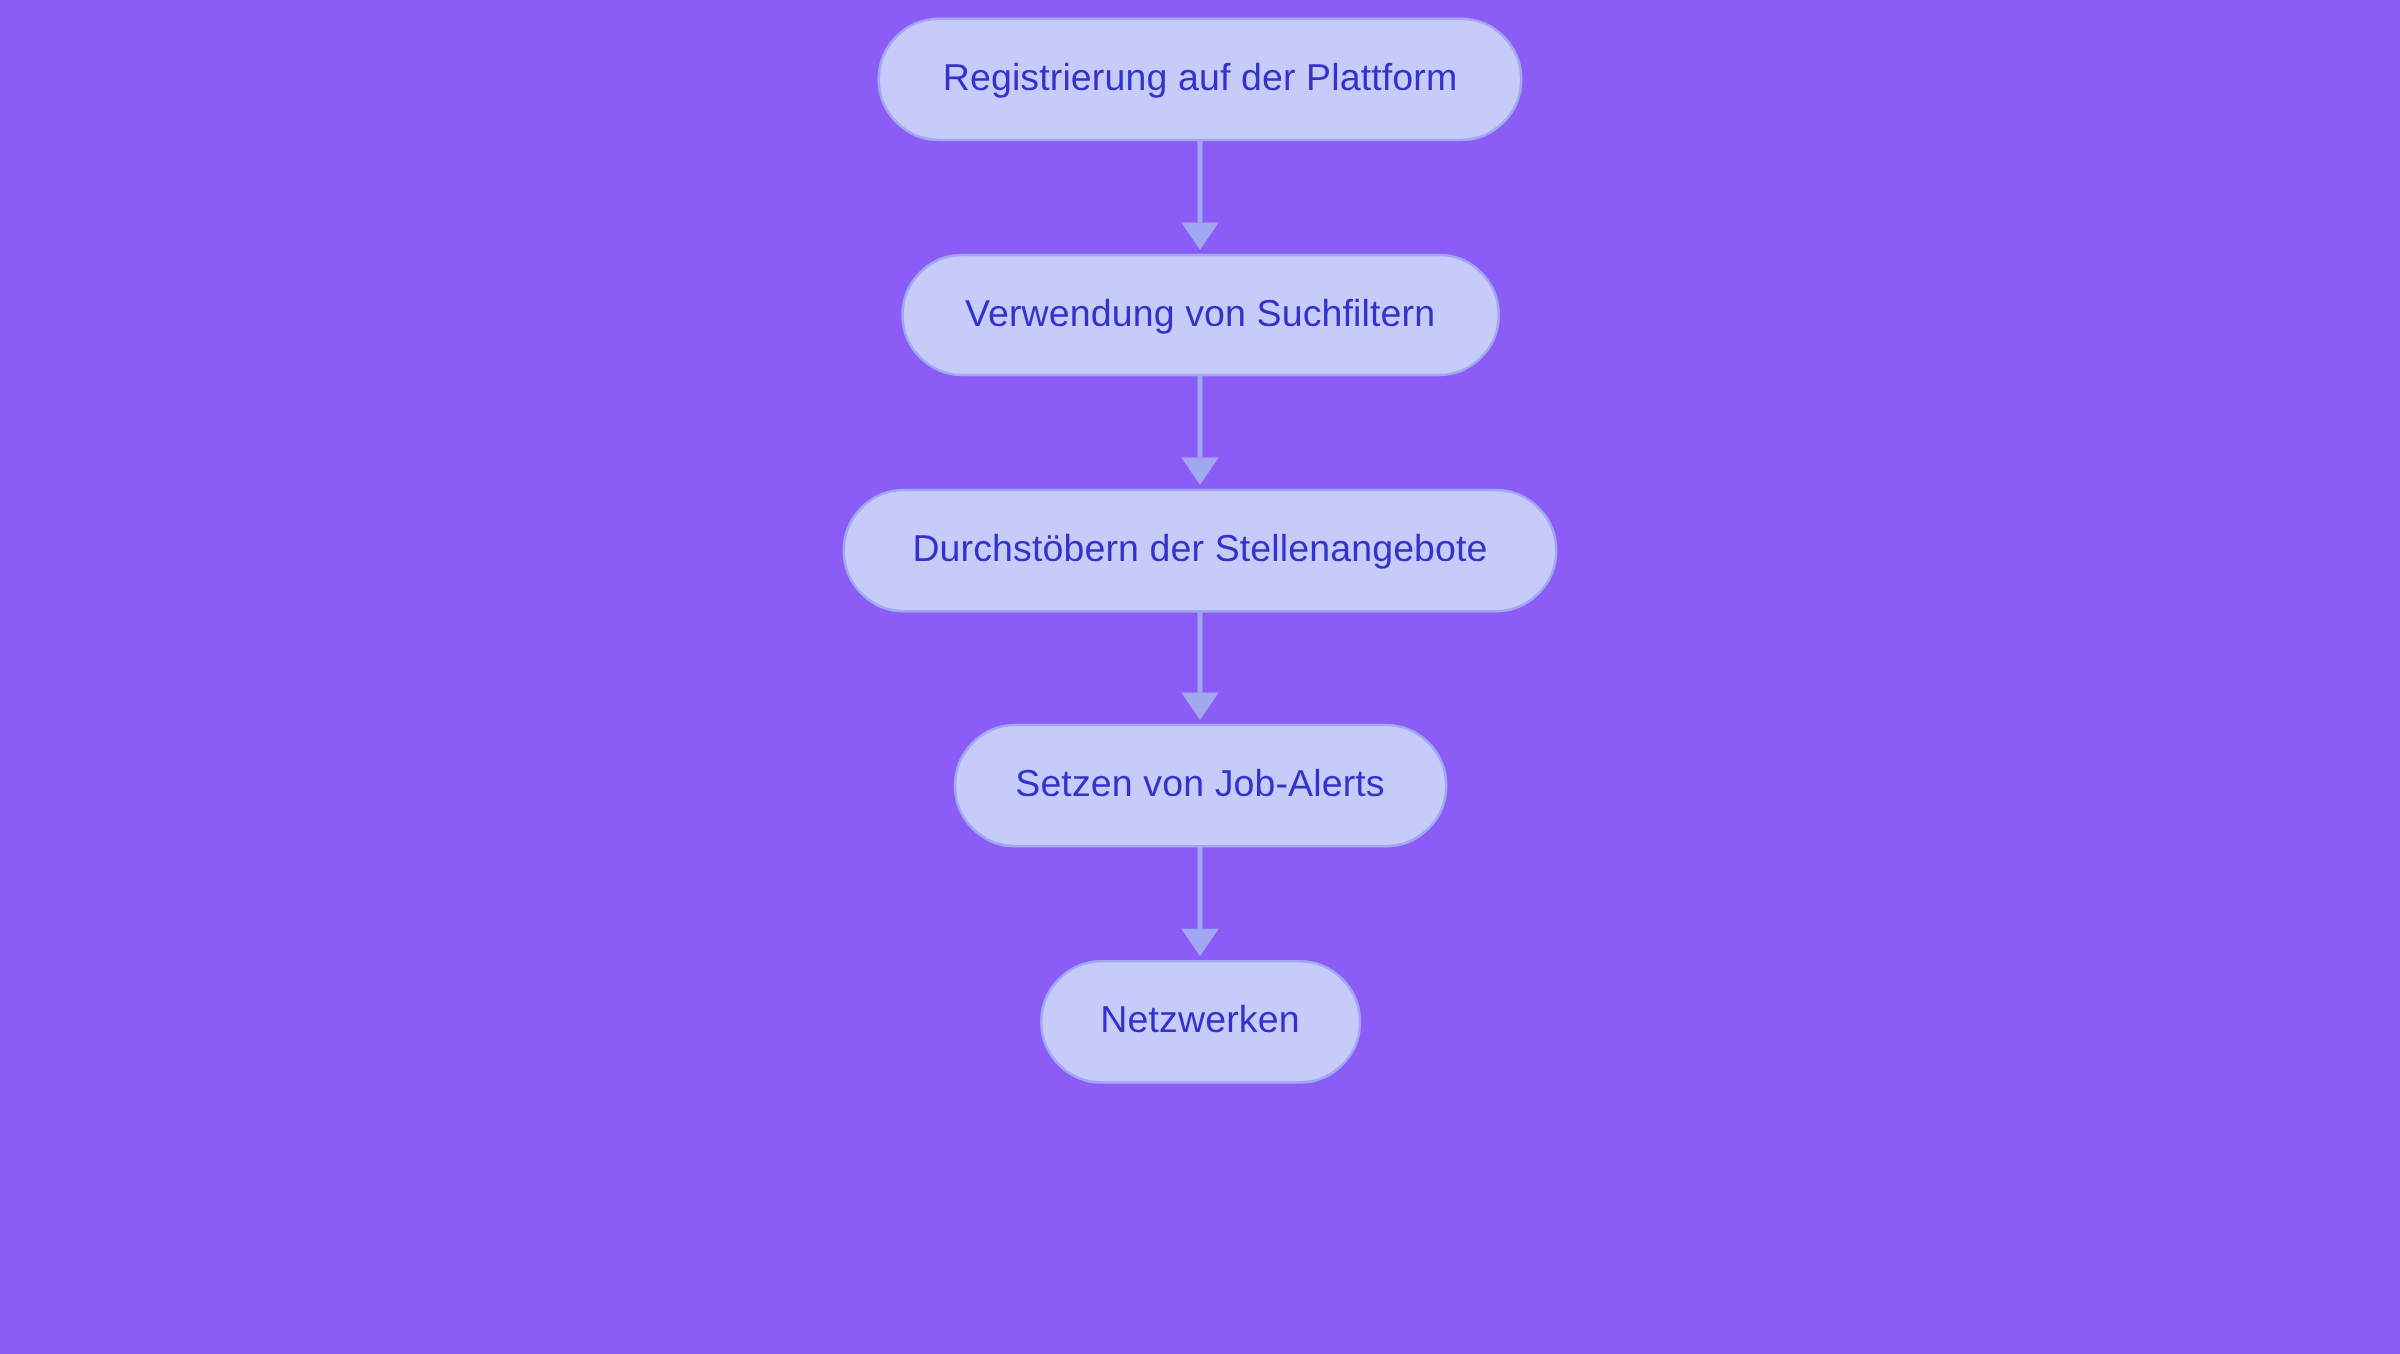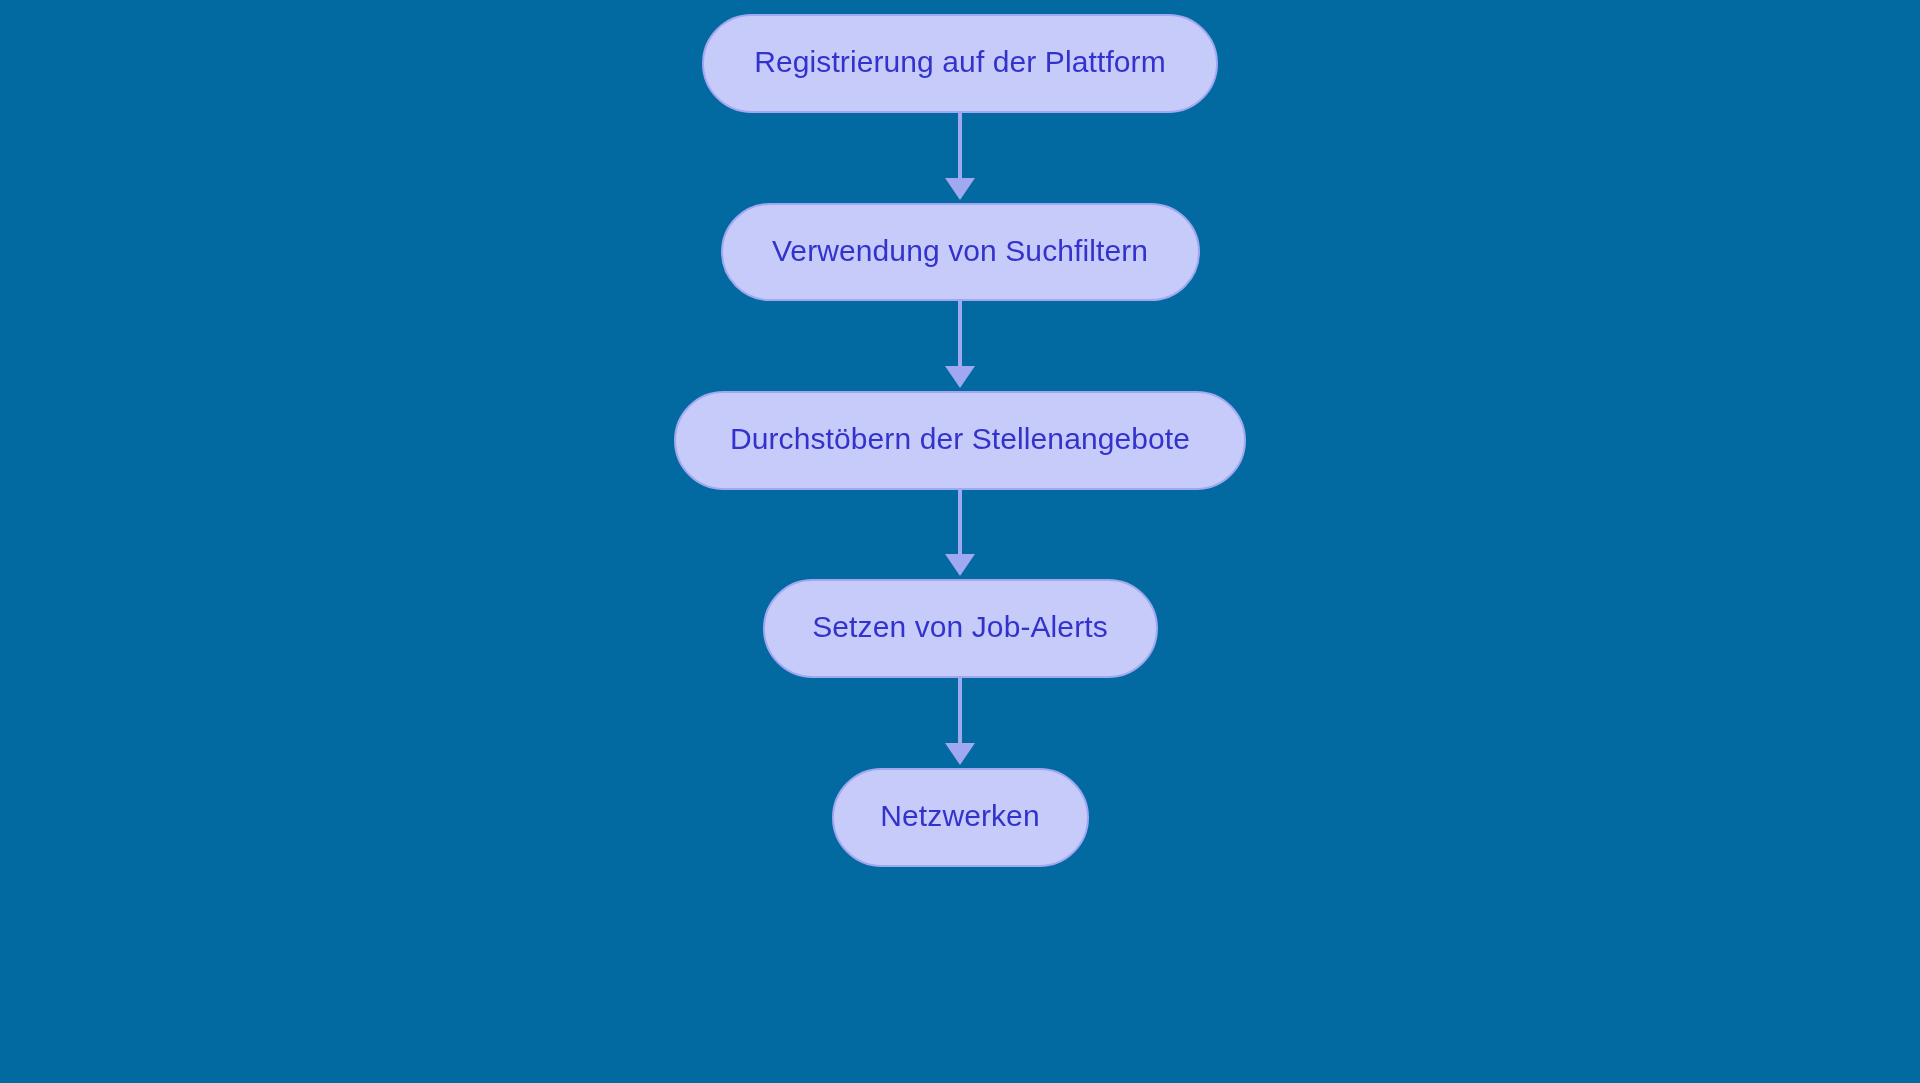--- a/index.html
+++ b/index.html
@@ -10,21 +10,21 @@
   body {
     width: 1920px;
     height: 1083px;
     font-family: "Liberation Sans", sans-serif;
     overflow: hidden;
   }
   #flowchart-root {
     position: relative;
     width: 1920px;
     height: 1083px;
-    background: #0369a1;
+    background: #8b5cf6;
   }
   #flow-svg {
     position: absolute;
     top: 0;
     left: 0;
     width: 1920px;
     height: 1083px;
     display: block;
   }
   .node-group { cursor: default; }

